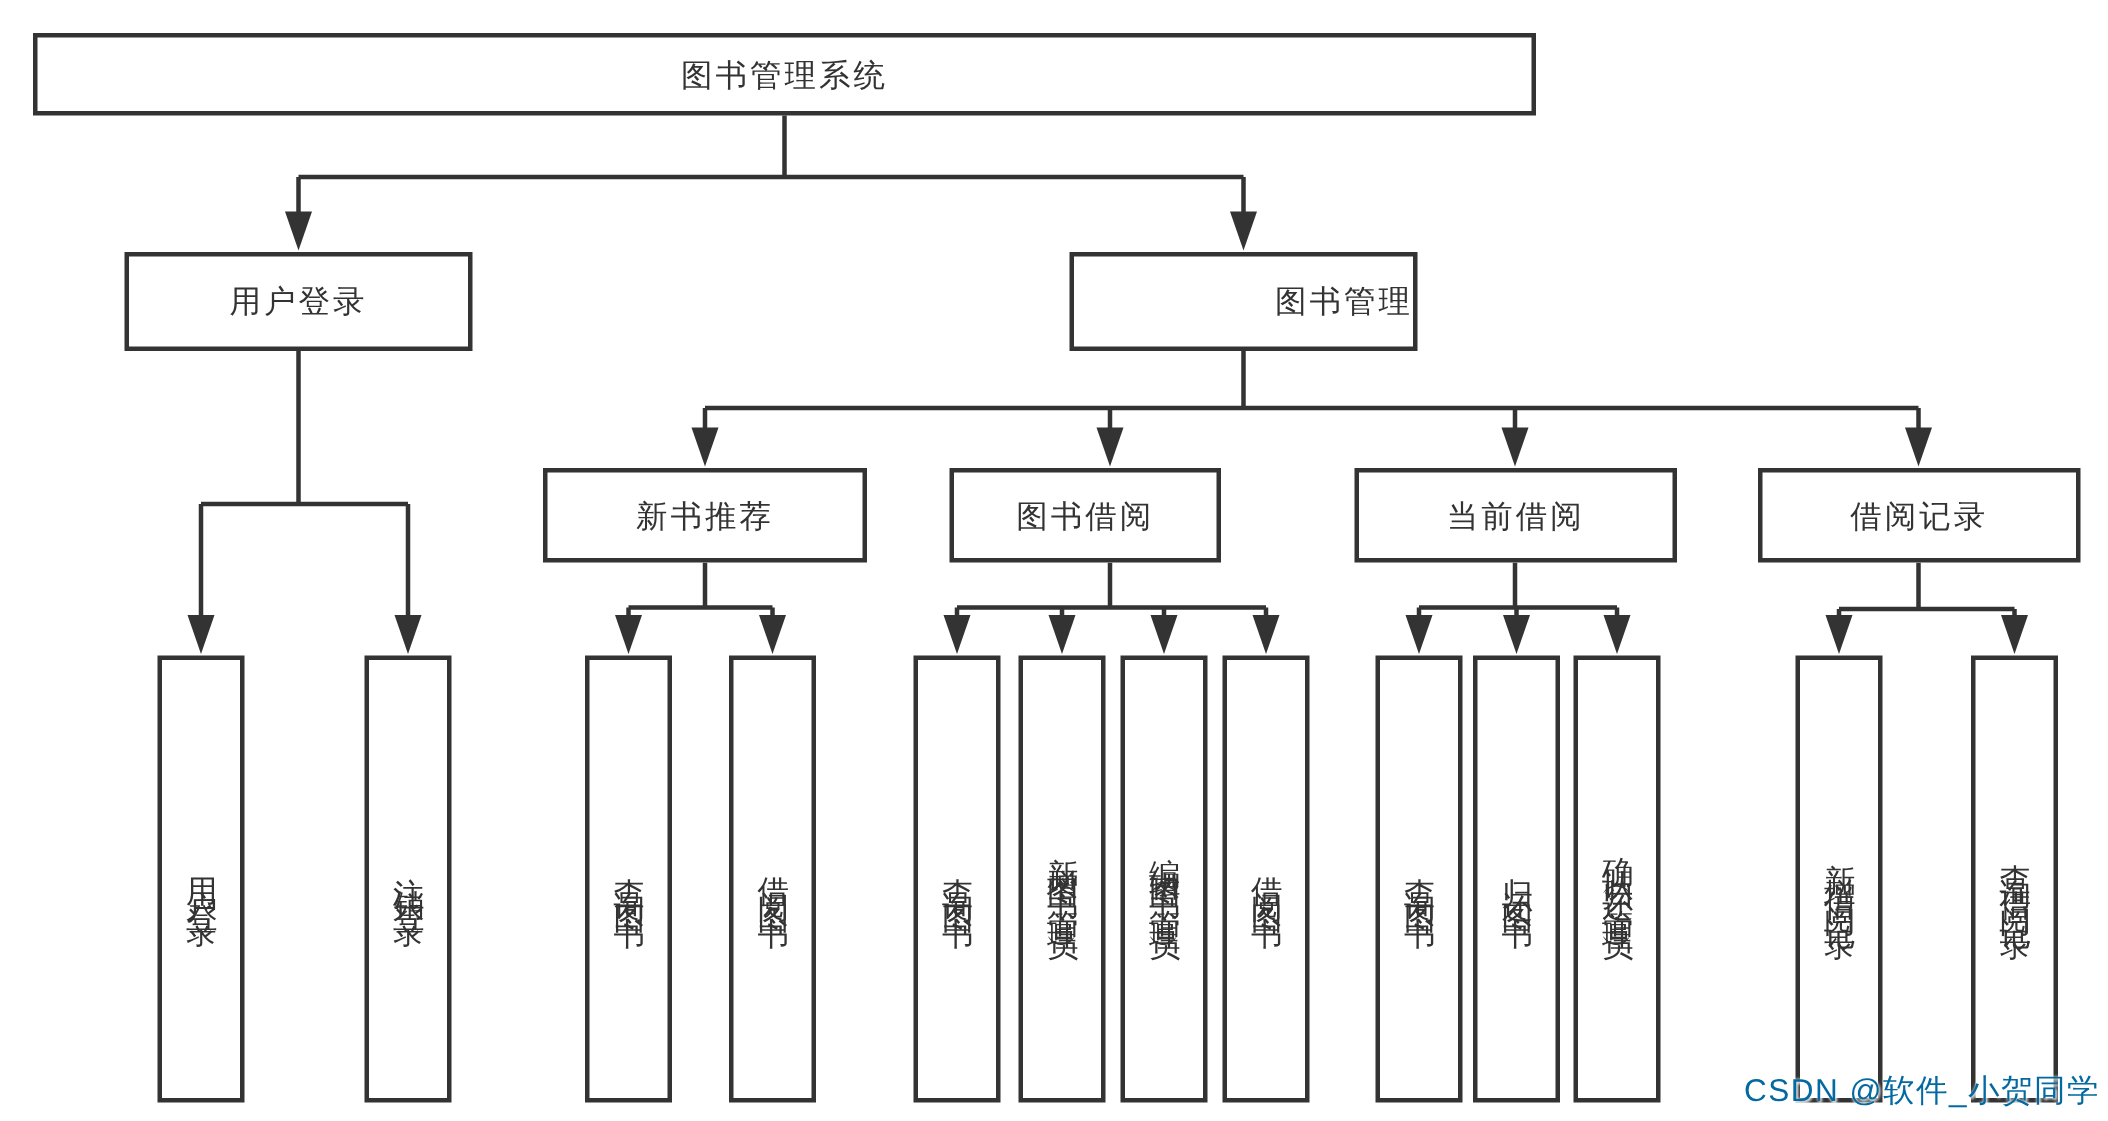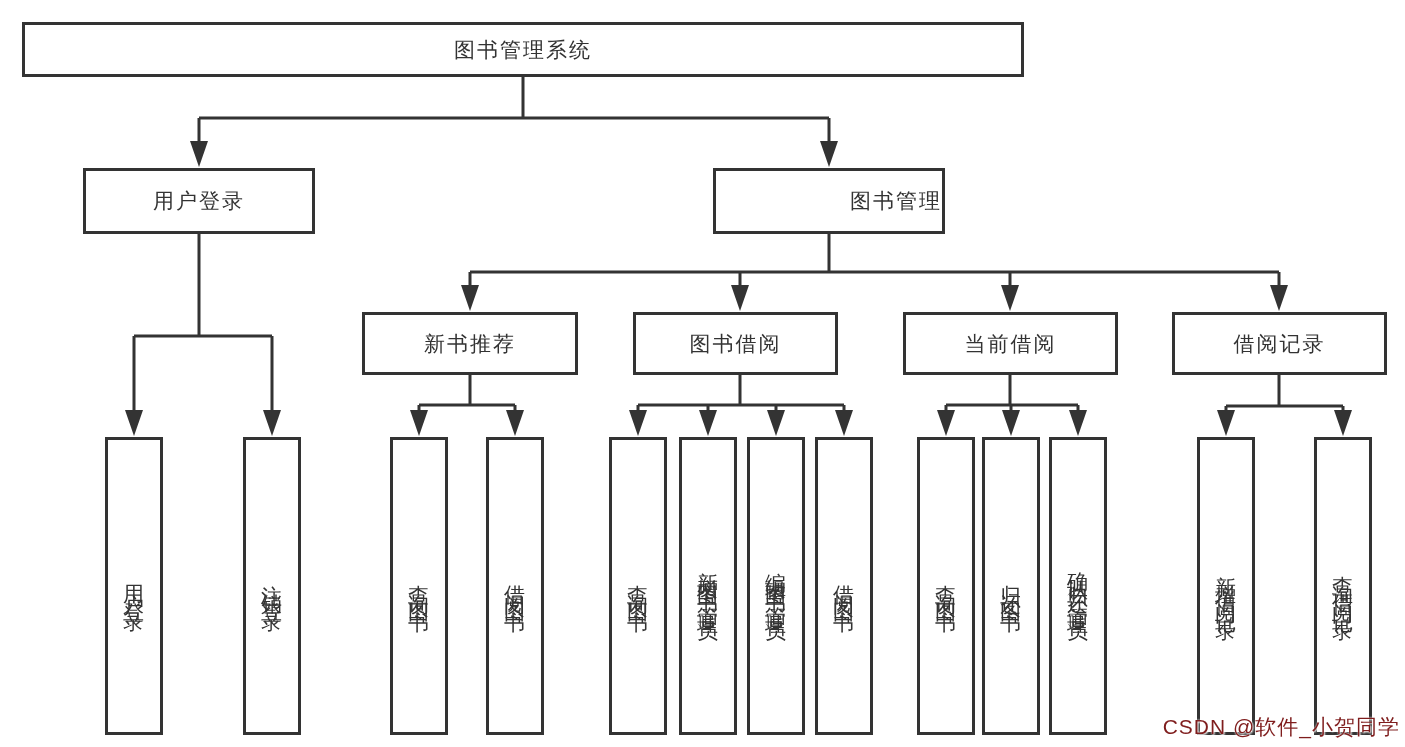--- a/index.html
+++ b/index.html
@@ -35,21 +35,21 @@
     letter-spacing: 2px;
     color: #333333;
     white-space: nowrap;
   }
   .root-box   { left: 22px;  top: 22px;  width: 1002px; height: 55px; }
   .l2-box     { top: 168px; height: 66px; width: 232px; }
   .l2-user    { left: 83px; }
   .l2-book    { left: 713px; justify-content: flex-end; }
   .l3-box     { top: 312px; height: 63px; width: 216px; }
   .l3-a { left: 362px; }
-  .l3-b { left: 633px; width: 205px; }
+  .l3-b { left: 633px; width: 181px; }
   .l3-c { left: 903px; width: 215px; }
   .l3-d { left: 1172px; width: 215px; }
   .leaf {
     top: 437px;
     width: 58px;
     height: 298px;
   }
   .leaf span {
     writing-mode: vertical-rl;
     font-size: 21px;
@@ -70,21 +70,21 @@
   .leaf-10 { left: 982px; }
   .leaf-11 { left: 1049px; }
   .leaf-12 { left: 1197px; }
   .leaf-13 { left: 1314px; }
   .leaf-tight span { letter-spacing: 7px; }
   .watermark {
     position: absolute;
     right: 5px;
     bottom: 6px;
     font-size: 21px;
-    color: #7f1d1d;
+    color: #0369a1;
     text-shadow: 0 0 2px #ffffff, 1px 1px 2px #ffffff;
     letter-spacing: 1px;
     white-space: nowrap;
   }
 </style>
 </head>
 <body>
 
 <div class="stage">
 

